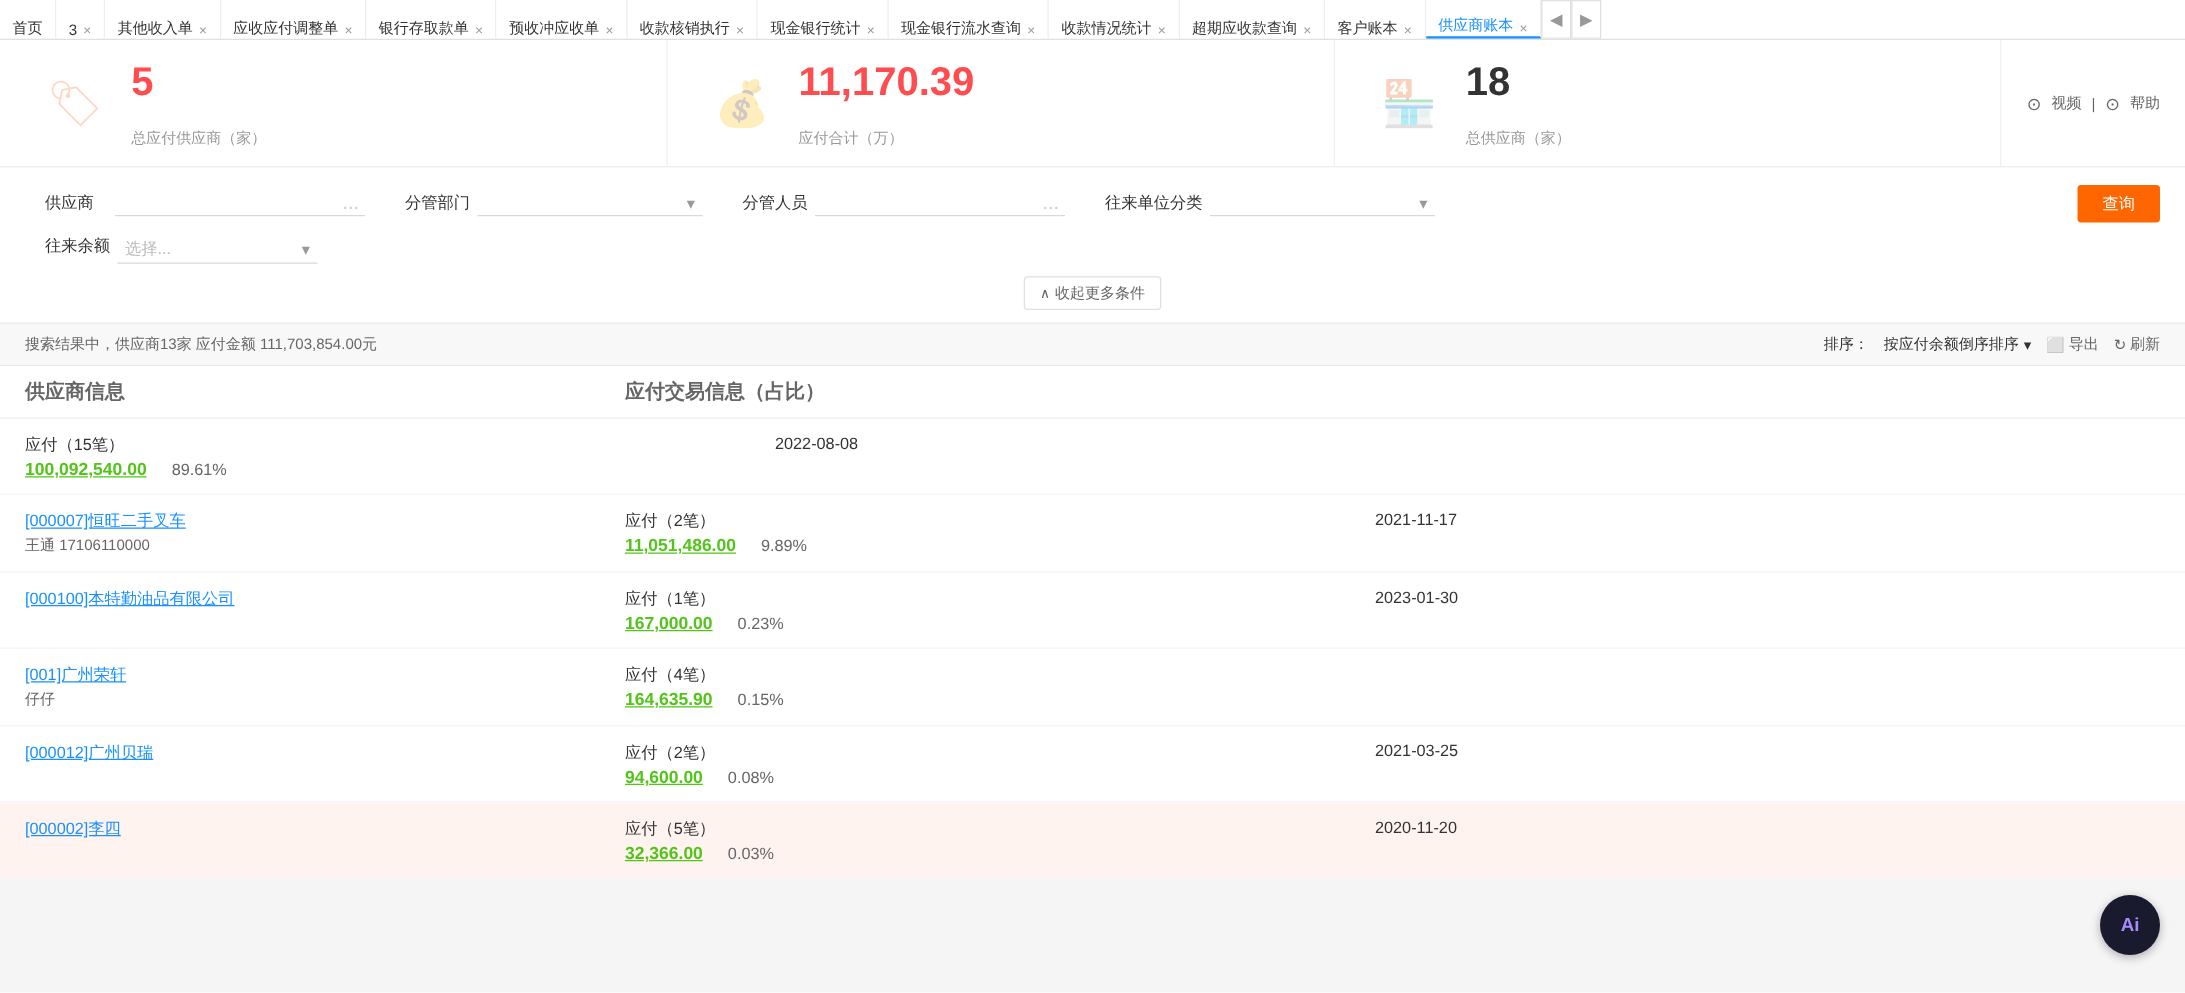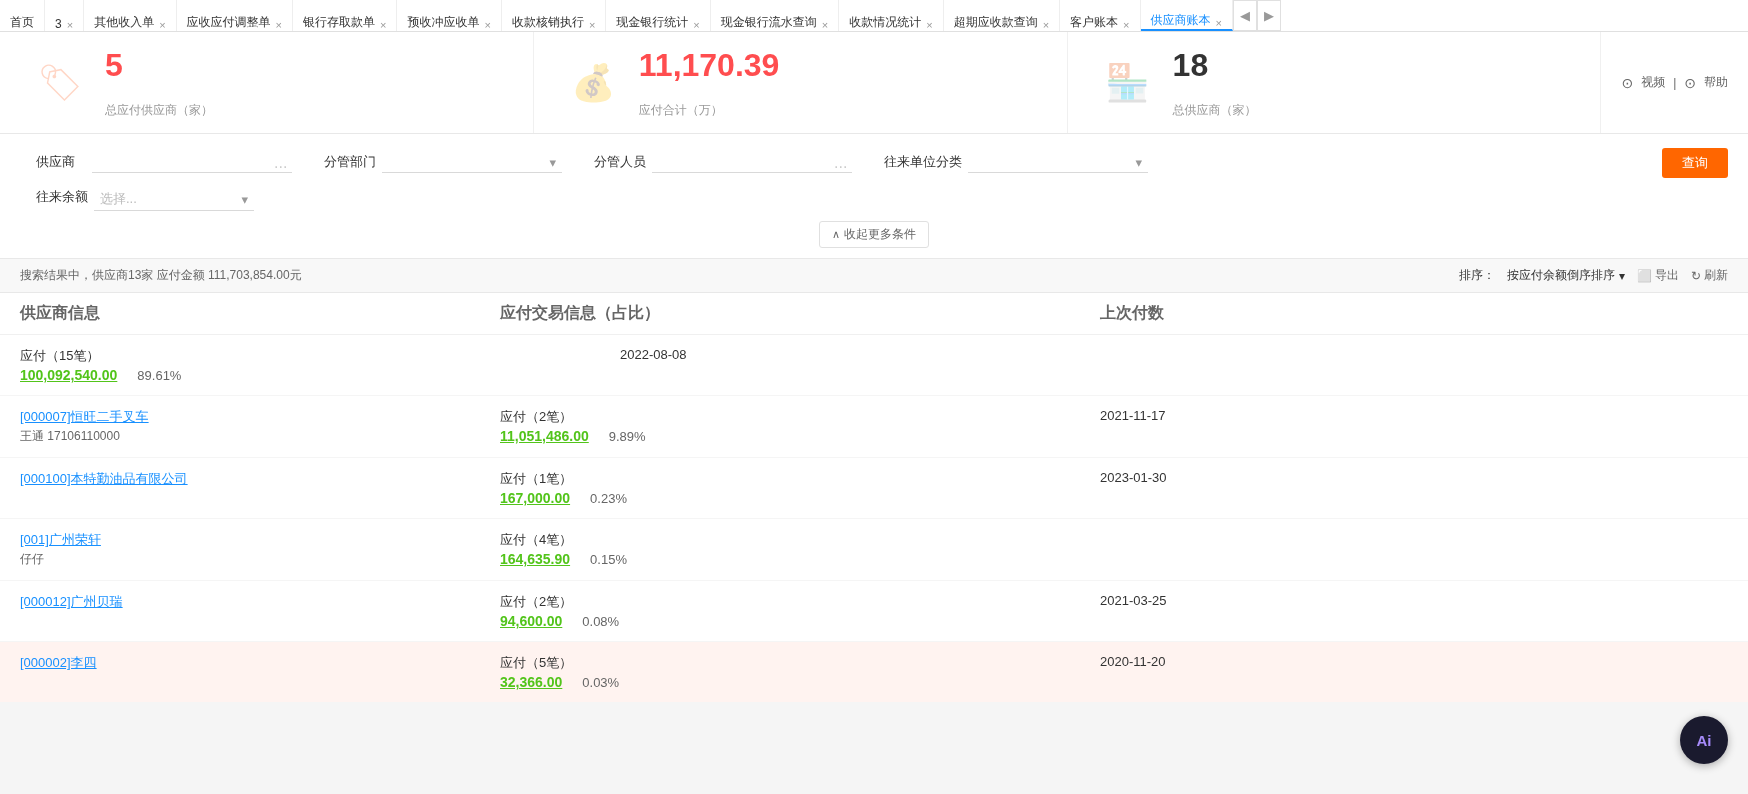--- a/index.html
+++ b/index.html
@@ -436,21 +436,20 @@
       <span>刷新</span>
     </div>
   </div>
 </div>
 
 <div class="main-table">
 
   <div class="table-header">
     <div class="col-supplier">供应商信息</div>
     <div class="col-payable">应付交易信息（占比）</div>
-    <div class="col-lastpay">上次付数</div>
   </div>
 
   <div class="table-row">
     <div class="col-payable">
       <div class="payable-line1">应付（15笔）</div>
       <div class="payable-row">
         <span class="payable-amount">100,092,540.00</span>
         <span class="payable-percent">89.61%</span>
       </div>
     </div>

